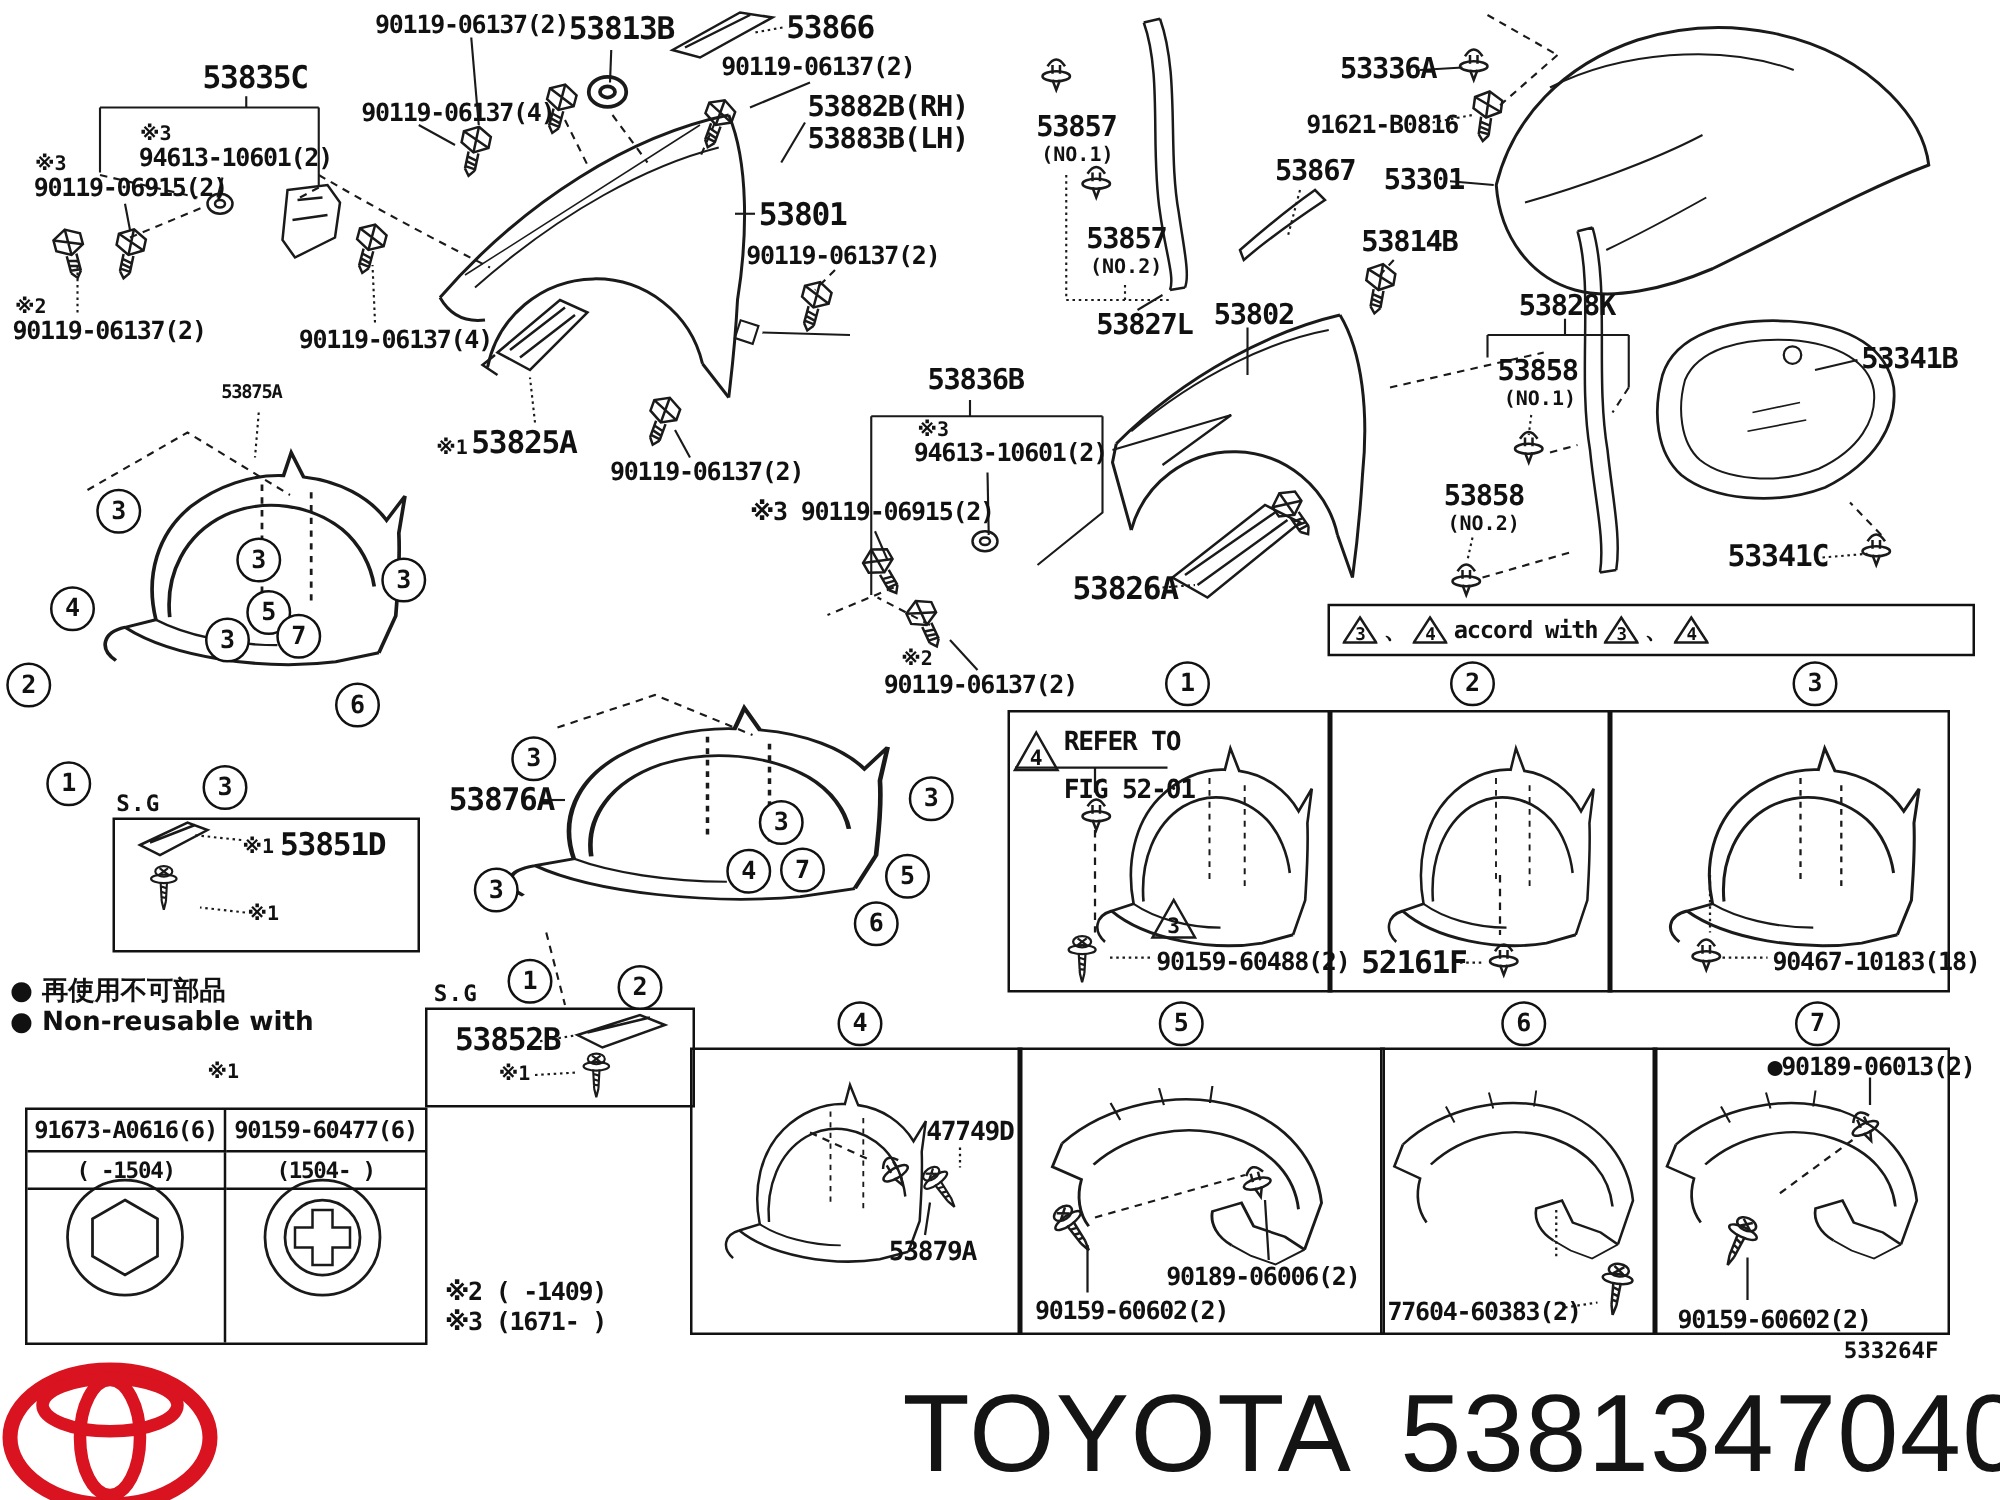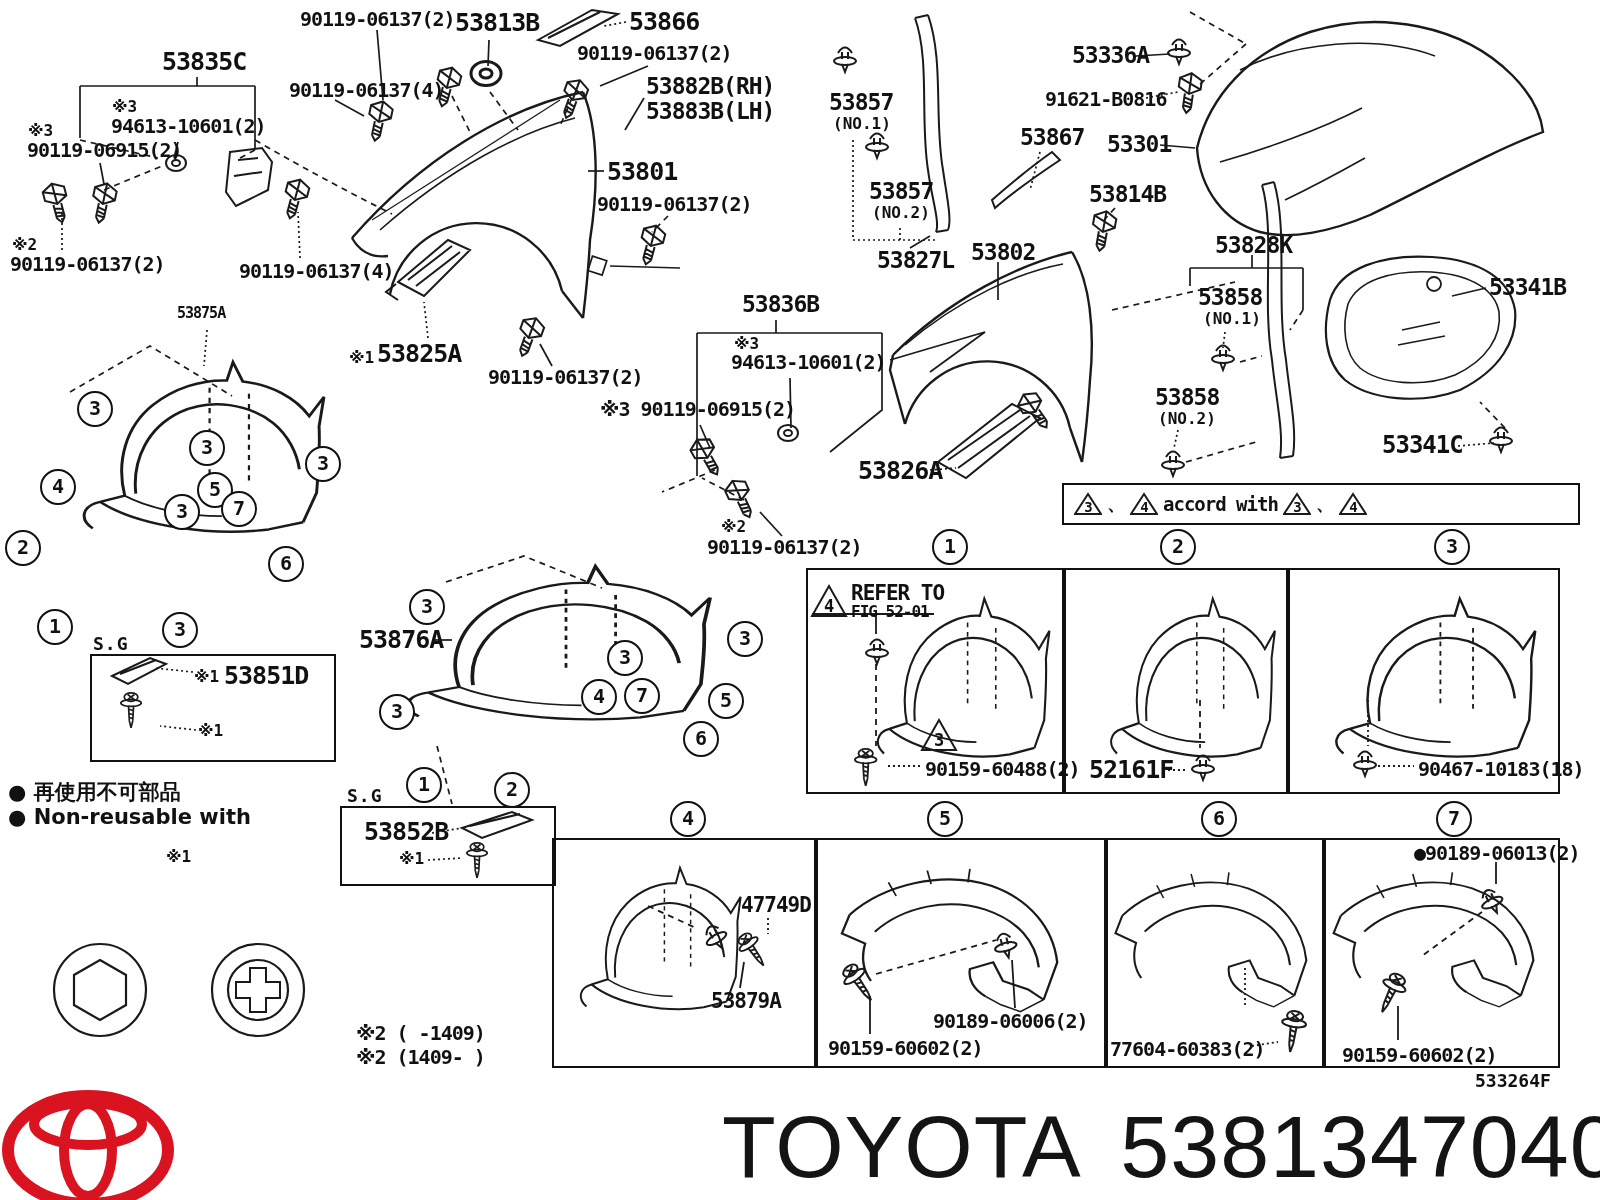--- a/index.html
+++ b/index.html
@@ -386,33 +386,41 @@
 <div class="lbl big" style="left:224px;top:662px">53851D</div>
 <div class="lbl small" style="left:198px;top:722px">※1</div>
 <div class="lbl" style="left:347px;top:786px;font-size:18px;letter-spacing:1px">S.G</div>
 <div class="lbl big" style="left:364px;top:818px">53852B</div>
 <div class="lbl small" style="left:399px;top:850px">※1</div>
 
 <div class="legend" style="left:8px;top:780px">● 再使用不可部品</div>
 <div class="legend" style="left:8px;top:805px">● Non-reusable with</div>
 
 <div class="lbl small" style="left:166px;top:848px">※1</div>
+<div class="tbl" style="left:20px;top:886px;width:318px;height:186px">
+  <div class="c">91673-A0616(6)</div>
+  <div class="c">90159-60477(6)</div>
+  <div class="c" style="font-size:18px">(    -1504)</div>
+  <div class="c" style="font-size:18px">(1504-    )</div>
+  <div class="c g"></div>
+  <div class="c g"></div>
+</div>
 <div class="lbl" style="left:356px;top:1022px">※2 (    -1409)</div>
-<div class="lbl" style="left:356px;top:1046px">※2 (1409-    )</div>
+<div class="lbl" style="left:356px;top:1046px">※3 (1671-    )</div>
 
 <div class="cnum" style="left:932px;top:529px">1</div>
 <div class="cnum" style="left:1160px;top:529px">2</div>
 <div class="cnum" style="left:1434px;top:529px">3</div>
 <div class="cnum" style="left:670px;top:801px">4</div>
 <div class="cnum" style="left:927px;top:801px">5</div>
 <div class="cnum" style="left:1201px;top:801px">6</div>
 <div class="cnum" style="left:1436px;top:801px">7</div>
 
 <div class="lbl" style="left:851px;top:582px;font-size:21px">REFER TO</div>
-<div class="lbl" style="left:851px;top:603px;font-size:16px">FIG 52-01</div>
+<div class="lbl" style="left:851px;top:620px;font-size:21px">FIG 52-01</div>
 <div class="lbl" style="left:925px;top:758px">90159-60488(2)</div>
 <div class="lbl big" style="left:1089px;top:756px">52161F</div>
 <div class="lbl" style="left:1418px;top:758px">90467-10183(18)</div>
 <div class="lbl" style="left:741px;top:894px;font-size:21px">47749D</div>
 <div class="lbl" style="left:711px;top:990px;font-size:21px">53879A</div>
 <div class="lbl" style="left:933px;top:1010px">90189-06006(2)</div>
 <div class="lbl" style="left:828px;top:1037px">90159-60602(2)</div>
 <div class="lbl" style="left:1110px;top:1038px">77604-60383(2)</div>
 <div class="lbl" style="left:1414px;top:842px">●90189-06013(2)</div>
 <div class="lbl" style="left:1342px;top:1044px">90159-60602(2)</div>

